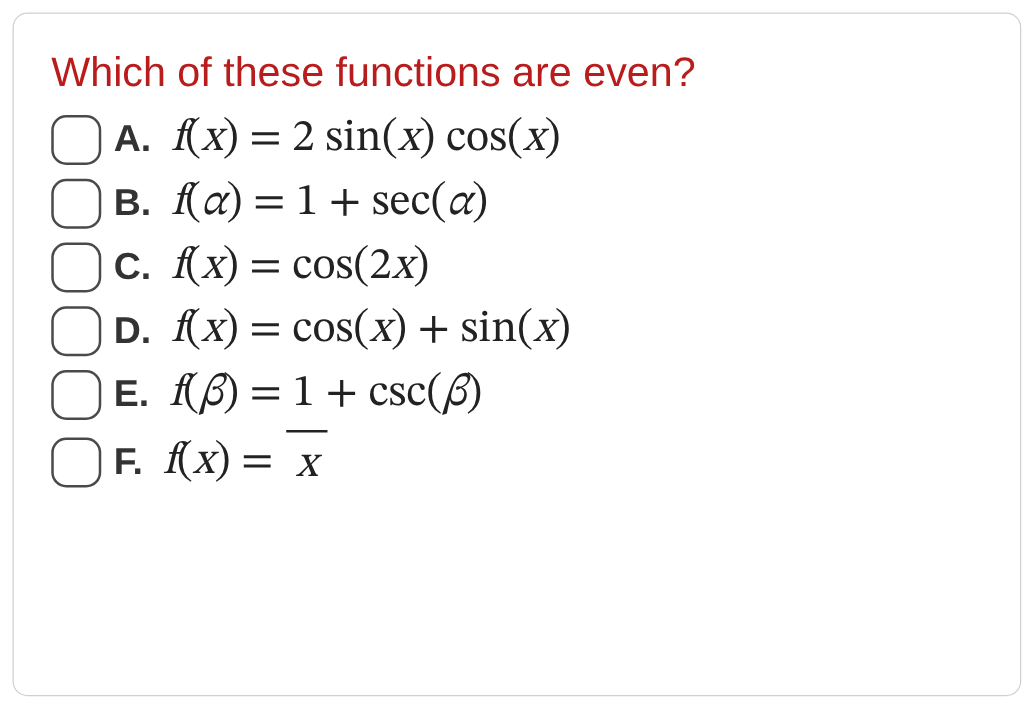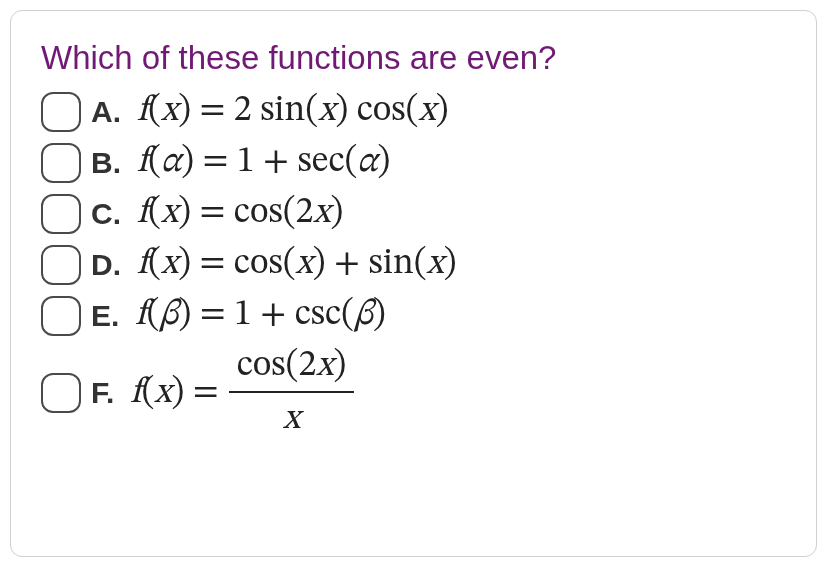--- a/index.html
+++ b/index.html
@@ -16,21 +16,21 @@
   }
   .card {
     border: 1px solid #d0d0d0;
     border-radius: 12px;
     padding: 28px 30px 20px 30px;
     width: 807px;
     min-height: 547px;
   }
   .question {
     font-size: 33px;
-    color: #701a75;
+    color: #b91c1c;
     margin-bottom: 12px;
     font-weight: 400;
   }
   .option {
     display: flex;
     align-items: center;
     margin: 0 0 6px 0;
     gap: 10px;
   }
   .checkbox {
@@ -109,18 +109,17 @@
       </div>
       <div class="option">
         <div class="checkbox"></div>
         <span class="option-label">E.</span>
         <span class="math"><span class="fn">f</span>(<span class="fn">β</span>) = 1 + csc(<span class="fn">β</span>)</span>
       </div>
       <div class="option has-frac">
         <div class="checkbox"></div>
         <span class="option-label">F.</span>
         <span class="math"><span class="fn">f</span>(<span class="fn">x</span>) = <span class="frac">
-            <span class="num">cos(2<span class="fn">x</span>)</span>
             <span class="den"><span class="fn">x</span></span>
           </span></span>
       </div>
     </div>
 </div>
 
 </body></html>

